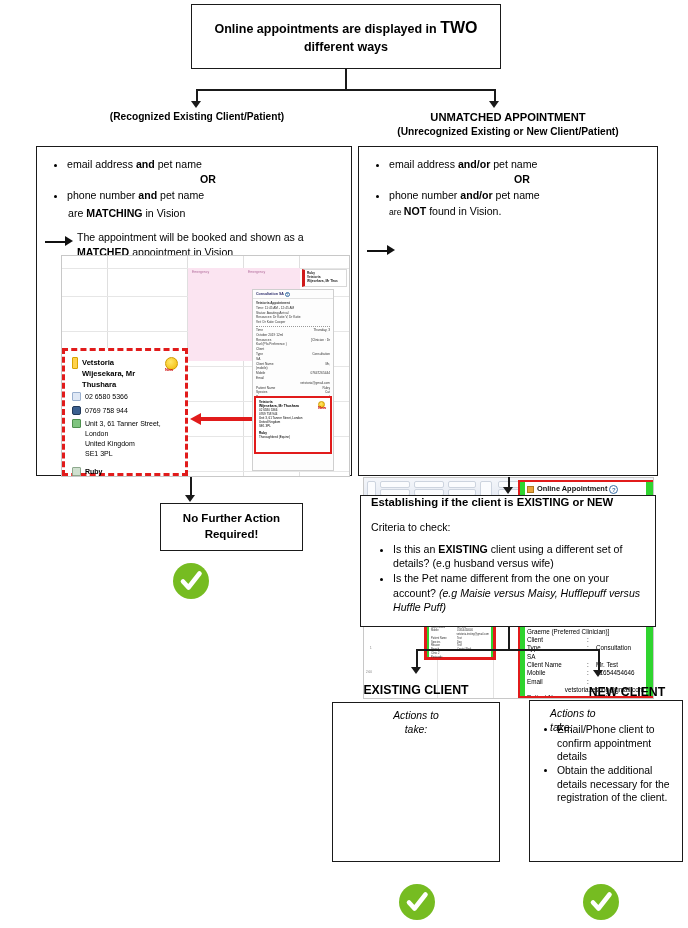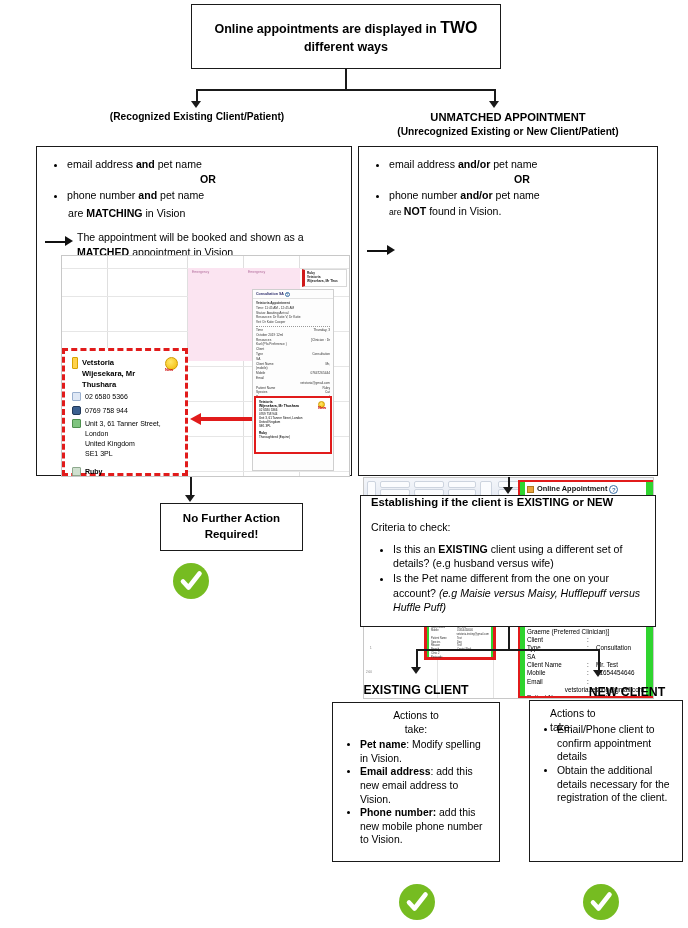--- a/index.html
+++ b/index.html
@@ -149,21 +149,21 @@
     left:360px; top:495px; width:296px; height:132px;
     padding:0 10px;
   }
   #establish .title { font-weight:bold; font-size:11.3px; }
   #establish .crit { font-size:10.6px; margin-top:13px; }
   #establish ul { margin:9px 0 0 0; padding-left:22px; font-size:10.6px; line-height:1.34;}
   #establish li { margin-bottom:1px; }
 
   #existing-box { left:332px; top:702px; width:168px; height:160px; padding:6px 8px; }
   #new-box { left:529px; top:700px; width:154px; height:162px; padding:6px 8px; }
-  .act-hdr { text-align:center; font-size:10.4px; line-height:1.3; }
+  .act-hdr { text-align:center; font-size:10.4px; line-height:1.3;font-style:italic; }
   .act-list { margin:2px 0 0 0; padding-left:19px; font-size:10.4px; line-height:1.31; }
   .act-list li { margin-bottom:0px; }
   #new-box .act-hdr { text-align:left; padding-left:12px; }
   #new-box .act-list { margin-top:-11px; }
 
   .grp-title { position:absolute; font-weight:bold; font-size:12.3px; text-align:center; }
 
   
   .check {
     position:absolute; width:36px; height:36px; border-radius:50%;
@@ -643,25 +643,20 @@
 <div class="abs arrowhead" style="left:593px; top:670px;"></div>
 
 <div class="grp-title abs" style="left:336px; top:683px; width:160px;">EXISTING CLIENT</div>
 <div class="grp-title abs" style="left:552px; top:685px; width:150px;">NEW CLIENT</div>
 
 <div class="box abs" id="existing-box">
   <div class="act-hdr">
     <span>Actions to</span><br>
     <span>take:</span>
   </div>
-  <ul class="act-list">
-    <li><b>Pet name</b><span>: Modify spelling in Vision.</span></li>
-    <li><b>Email address</b><span>: add this new email address to Vision.</span></li>
-    <li><b>Phone number:</b><span> add this new mobile phone number to Vision.</span></li>
-  </ul>
 </div>
 
 <div class="box abs" id="new-box">
   <div class="act-hdr">
     <span>Actions to</span><br>
     <span>take:</span>
   </div>
   <ul class="act-list">
     <li><span>Email/Phone client to confirm appointment details</span></li>
     <li><span>Obtain the additional details necessary for the registration of the client.</span></li>

